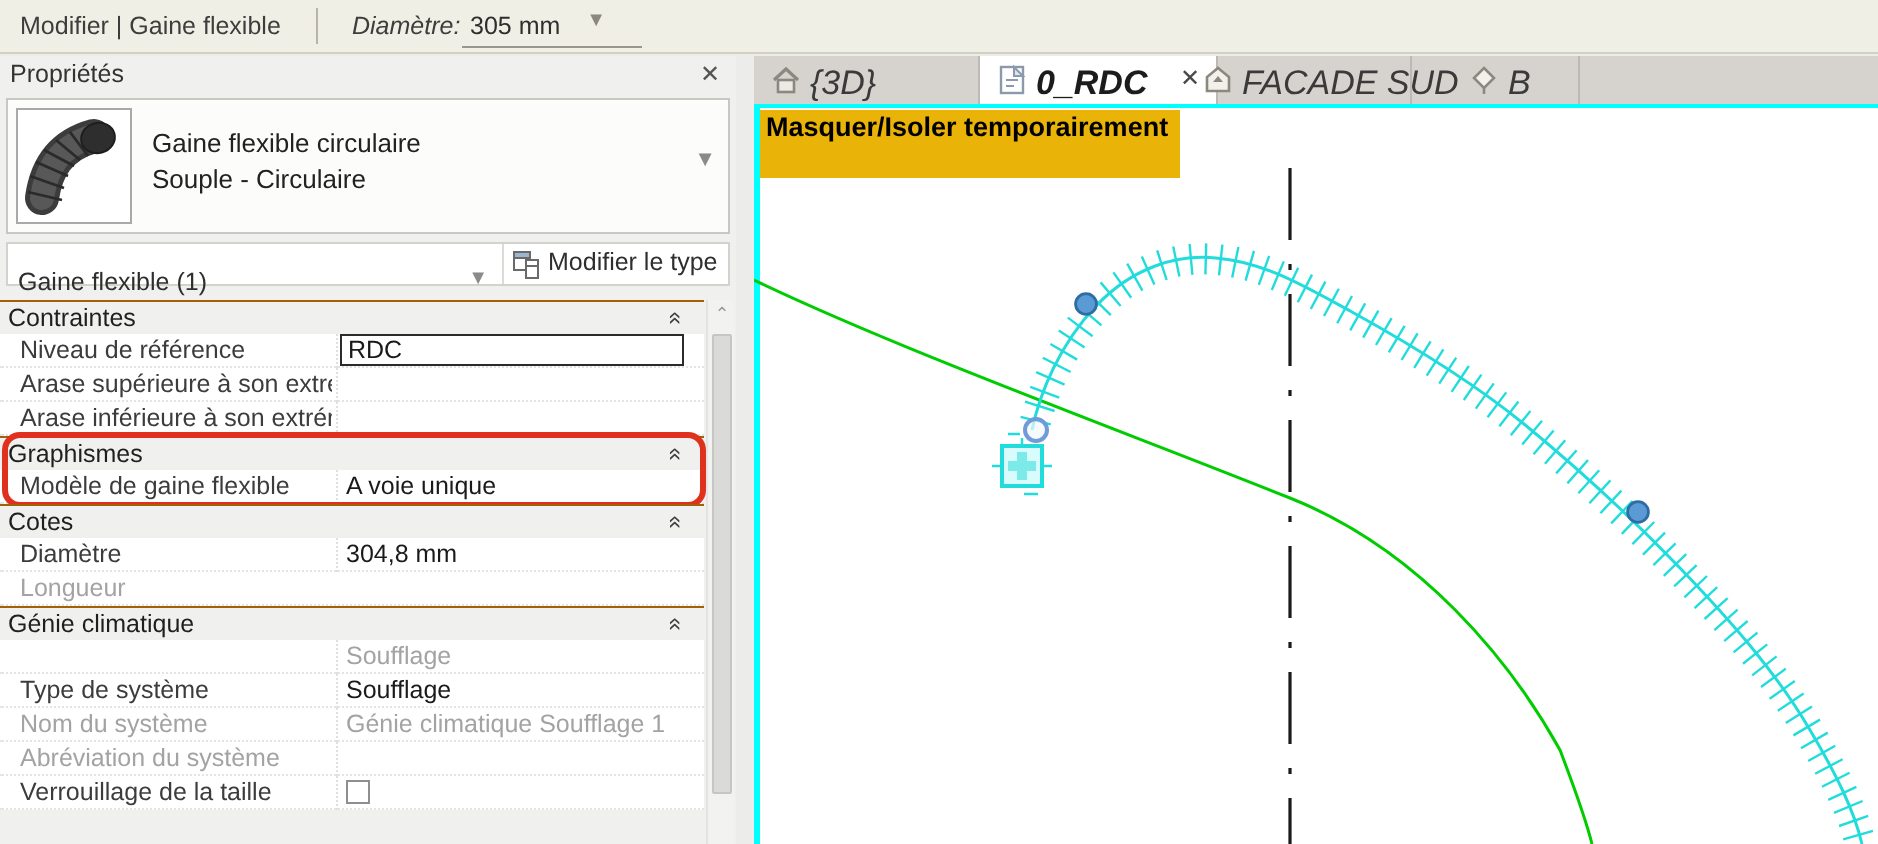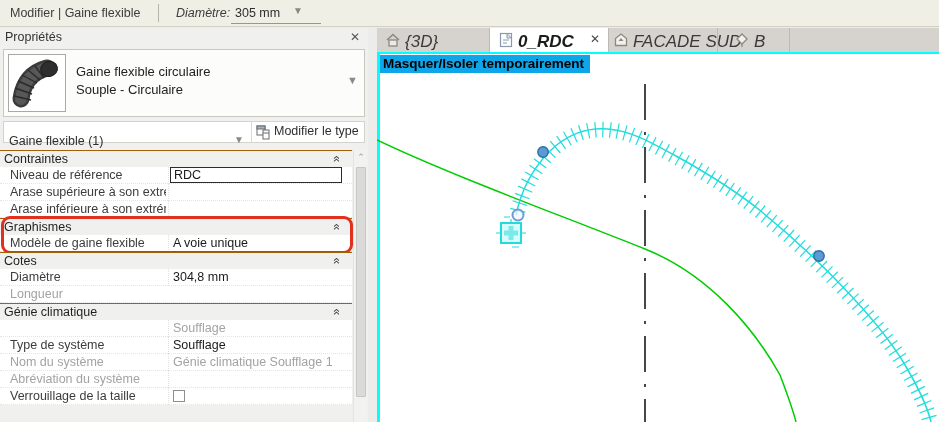--- a/index.html
+++ b/index.html
@@ -72,22 +72,22 @@
   .tabbar { position:absolute; left:377px; top:28px; width:562px; height:24px; background:#d6d3cf; }
   .vtab { position:absolute; top:0; height:24px; border-right:1px solid #bdbab5; cursor:pointer; }
   .vtab .ticon { position:absolute; left:8px; top:4px; }
   .vtab .tlabel { position:absolute; left:28px; top:4px; font-size:17px; color:#3a3a3a; white-space:nowrap;font-style:italic; }
   .vtab.active { background:#ffffff; }
   .vtab.active .tlabel { font-weight:bold; color:#1c1c1c; }
   .vtab .tclose { position:absolute; right:8px; top:4px; font-size:12px; color:#4a4a4a; cursor:pointer; }
 
   .drawing { position:absolute; left:377px; top:52px; width:562px; height:370px; background:#ffffff;
     border-left:3px solid #00ffff; border-top:2px solid #00ffff; }
-  .hi-banner { position:absolute; left:380px; top:55px; background:#0ea5e9; color:#000;
-    font-size:13.5px; font-weight:bold; padding:1px 6px 2px 3px; z-index:5; }
+  .hi-banner { position:absolute; left:380px; top:55px; background:#eab308; color:#000;
+    font-size:13.5px; font-weight:bold; padding:1px 6px 18px 3px; z-index:5; }
   #dwg { position:absolute; left:377px; top:52px; }
 </style>
 </head>
 <body>
 
 <div class="options-bar">
   <span class="ob-mode">Modifier | Gaine flexible</span>
   <span class="ob-sep"></span>
   <span class="ob-diam-label">Diamètre:</span>
   <span class="ob-combo">
@@ -247,21 +247,21 @@
     <div class="vtab active" style="left: 113px; width: 119px; text-align: center;">
       <span class="ticon"><svg width="16" height="16" viewBox="0 0 16 16">
           <rect x="2.5" y="1.5" width="11" height="13" fill="#fff" stroke="#8a9aac" stroke-width="1.2"></rect>
           <path d="M9,1.5 L13.5,6 L9,6 Z" fill="#dce6f0" stroke="#8a9aac"></path>
           <line x1="5" y1="8" x2="11" y2="8" stroke="#8a9aac"></line>
           <line x1="5" y1="11" x2="9" y2="11" stroke="#8a9aac"></line>
         </svg></span>
       <span class="tlabel">0_RDC</span>
       <span class="tclose">✕</span>
     </div>
-    <div class="vtab" style="left: 228px; width: 113px;">
+    <div class="vtab" style="left: 216px; width: 113px;">
       <span class="ticon"><svg width="16" height="16" viewBox="0 0 16 16">
           <path d="M2.5,13.5 L2.5,6.5 L8,2 L13.5,6.5 L13.5,13.5 Z" fill="#f2f0ea" stroke="#8b8880" stroke-width="1.3"></path>
           <path d="M8,6 L10.5,9 L5.5,9 Z" fill="#8b8880"></path>
         </svg></span>
       <span class="tlabel">FACADE SUD</span>
     </div>
     <div class="vtab" style="left: 349px; width: 64px;">
       <span class="ticon"><svg width="16" height="16" viewBox="0 0 16 16">
           <path d="M8,2 L13,7 L8,12 L3,7 Z" fill="#f2f0ea" stroke="#8b8880" stroke-width="1.3"></path>
           <line x1="8" y1="12" x2="8" y2="15" stroke="#8b8880" stroke-width="1.3"></line>

